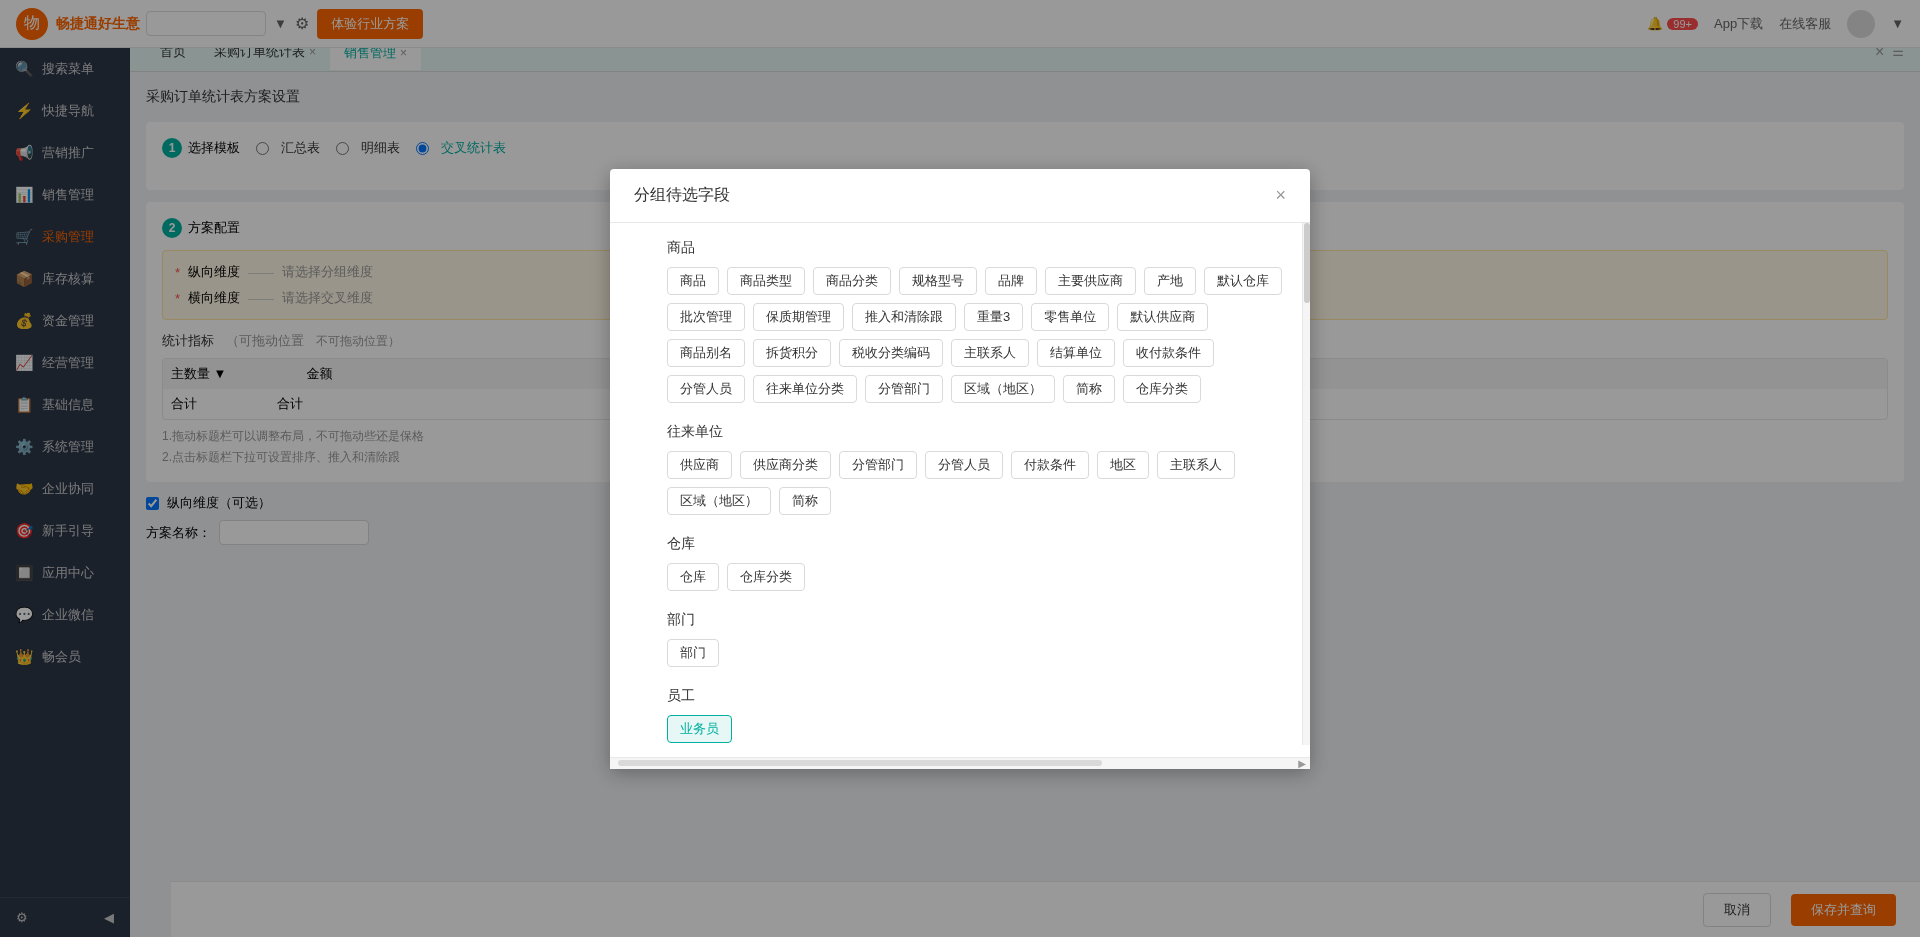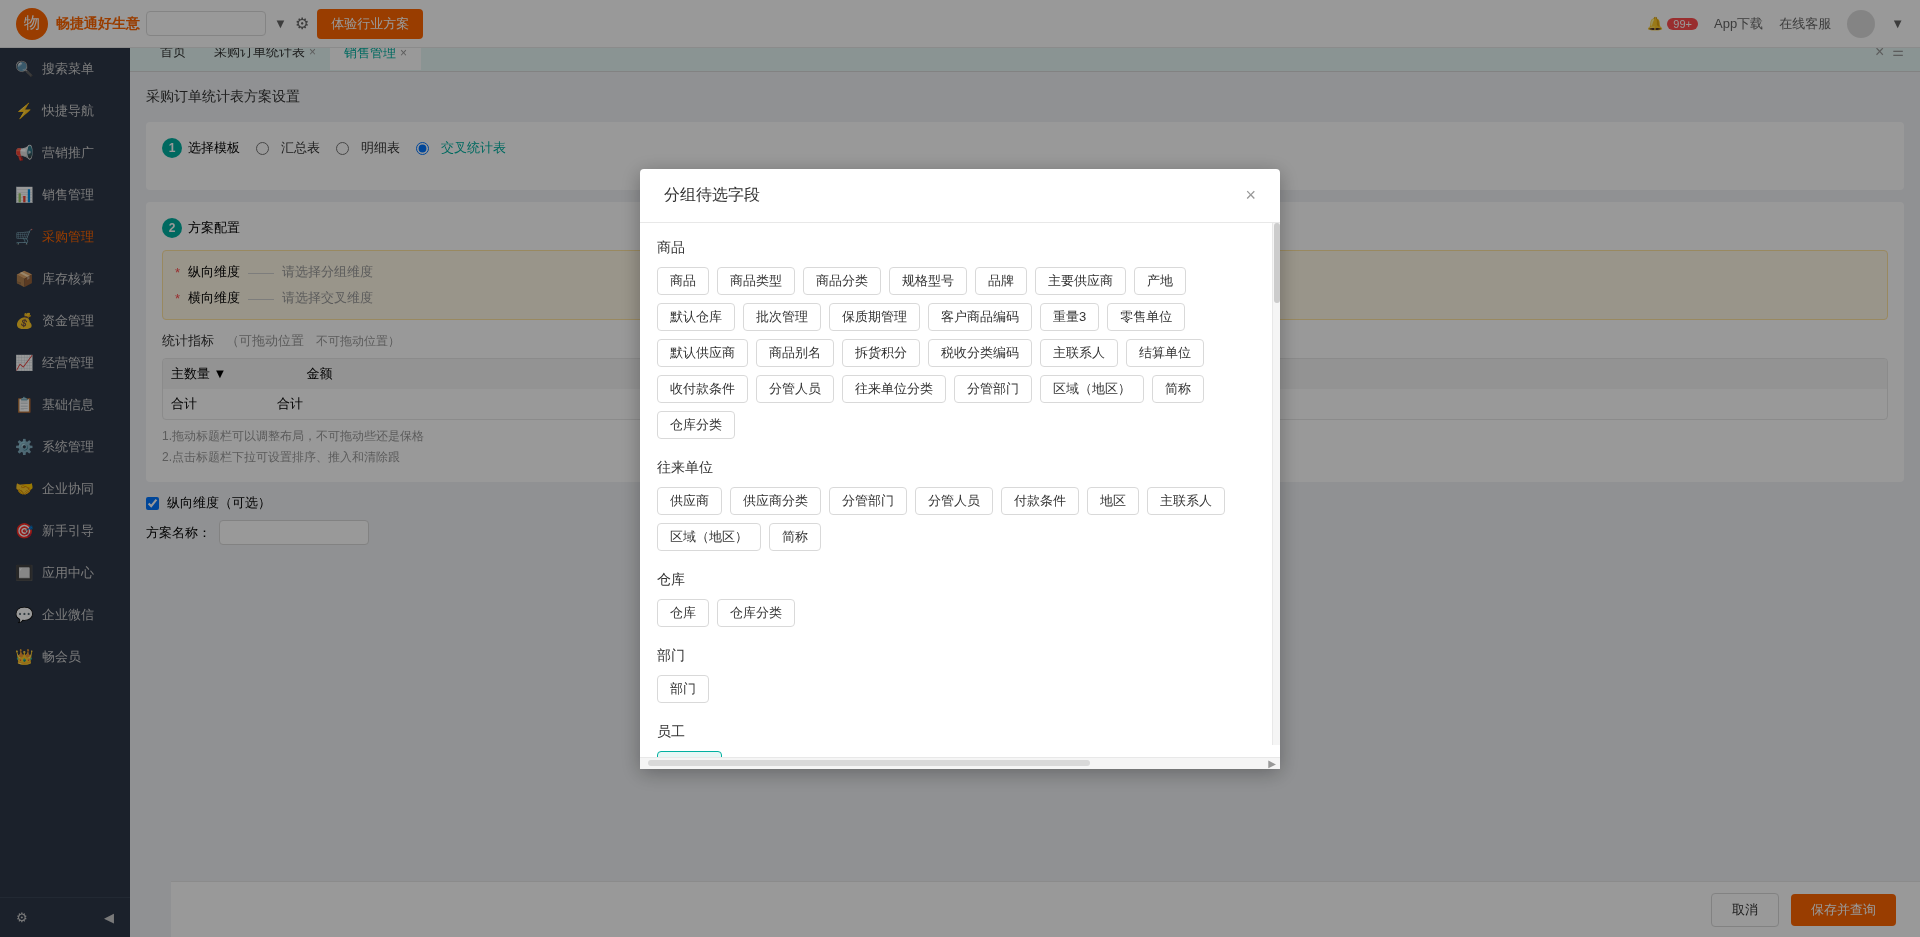--- a/index.html
+++ b/index.html
@@ -70,35 +70,35 @@
       position: fixed; top: 0; left: 0; right: 0; bottom: 0;
       background: rgba(0,0,0,0.4);
       z-index: 200;
       display: flex; align-items: center; justify-content: center;
     }
 
     
     .modal {
       background: white;
       border-radius: 4px;
-      width: 640px;
+      width: 700px;
       max-height: 600px;
       display: flex; flex-direction: column;
       box-shadow: 0 4px 20px rgba(0,0,0,0.3);
     }
     .modal-header {
       display: flex; justify-content: space-between; align-items: center;
       padding: 16px 24px;
       border-bottom: 1px solid #e8e8e8;
       flex-shrink: 0;
     }
     .modal-title { font-size: 16px; font-weight: 500; color: #333; }
     .modal-close { cursor: pointer; color: #999; font-size: 18px; }
     .modal-body {
-      flex: 1; overflow-y: auto; padding: 16px 17px;
+      flex: 1; overflow-y: auto; padding: 16px 17px; margin-left: 40px;
     }
 
     
     .field-section { margin-bottom: 20px; }
     .section-title { font-size: 14px; color: #333; font-weight: 500; margin-bottom: 10px; }
     .field-tags { display: flex; flex-wrap: wrap; gap: 8px; }
     .field-tag {
       border: 1px solid #d9d9d9;
       border-radius: 4px;
       padding: 4px 12px;
@@ -118,21 +118,21 @@
     .step { display: flex; align-items: center; gap: 6px; font-size: 13px; }
     .step-num { width: 20px; height: 20px; background: #00b0a0; color: white; border-radius: 50%; display: flex; align-items: center; justify-content: center; font-size: 12px; font-weight: bold; }
     .radio-group { display: flex; gap: 16px; align-items: center; }
     .radio-item { display: flex; align-items: center; gap: 12px; font-size: 13px; color: #333; cursor: pointer; }
 
     
     .bottom-bar {
       position: fixed; bottom: 0; left: 130px; right: 0;
       height: 56px; background: white;
       display: flex; align-items: center; justify-content: flex-end;
-      padding: 0 24px; gap: 12px;
+      padding: 0 24px; gap: 20px;
       border-top: 1px solid #e8e8e8;
       z-index: 150;
       margin-left: 41px;
     }
     .btn-cancel { border: 1px solid #d9d9d9; background: white; padding: 7px 20px; border-radius: 4px; cursor: pointer; font-size: 13px; color: #333; }
     .btn-primary { background: #ff6600; color: white; border: none; padding: 7px 20px; border-radius: 4px; cursor: pointer; font-size: 13px; }
 
     
     ::-webkit-scrollbar { width: 6px; }
     ::-webkit-scrollbar-thumb { background: #ccc; border-radius: 3px; }
@@ -341,21 +341,21 @@
               <div class="field-tag">商品</div>
               <div class="field-tag">商品类型</div>
               <div class="field-tag">商品分类</div>
               <div class="field-tag">规格型号</div>
               <div class="field-tag">品牌</div>
               <div class="field-tag">主要供应商</div>
               <div class="field-tag">产地</div>
               <div class="field-tag">默认仓库</div>
               <div class="field-tag">批次管理</div>
               <div class="field-tag">保质期管理</div>
-              <div class="field-tag">客户商品编码</div>
+              <div class="field-tag">推入和清除跟</div>
               <div class="field-tag">重量3</div>
               <div class="field-tag">零售单位</div>
               <div class="field-tag">默认供应商</div>
               <div class="field-tag">商品别名</div>
               <div class="field-tag">拆货积分</div>
               <div class="field-tag">税收分类编码</div>
               <div class="field-tag">主联系人</div>
               <div class="field-tag">结算单位</div>
               <div class="field-tag">收付款条件</div>
               <div class="field-tag">分管人员</div>

